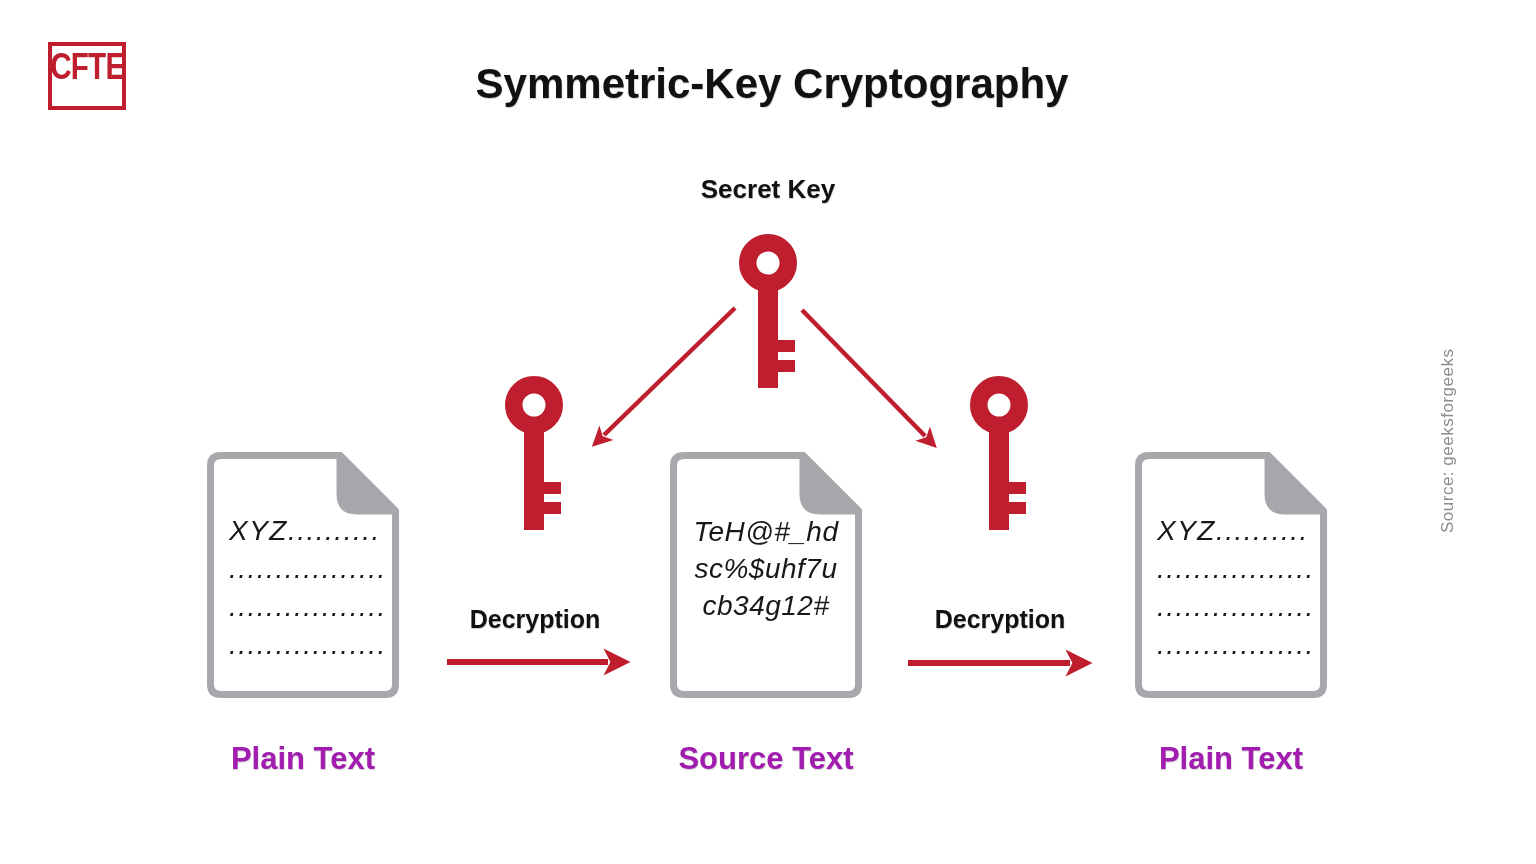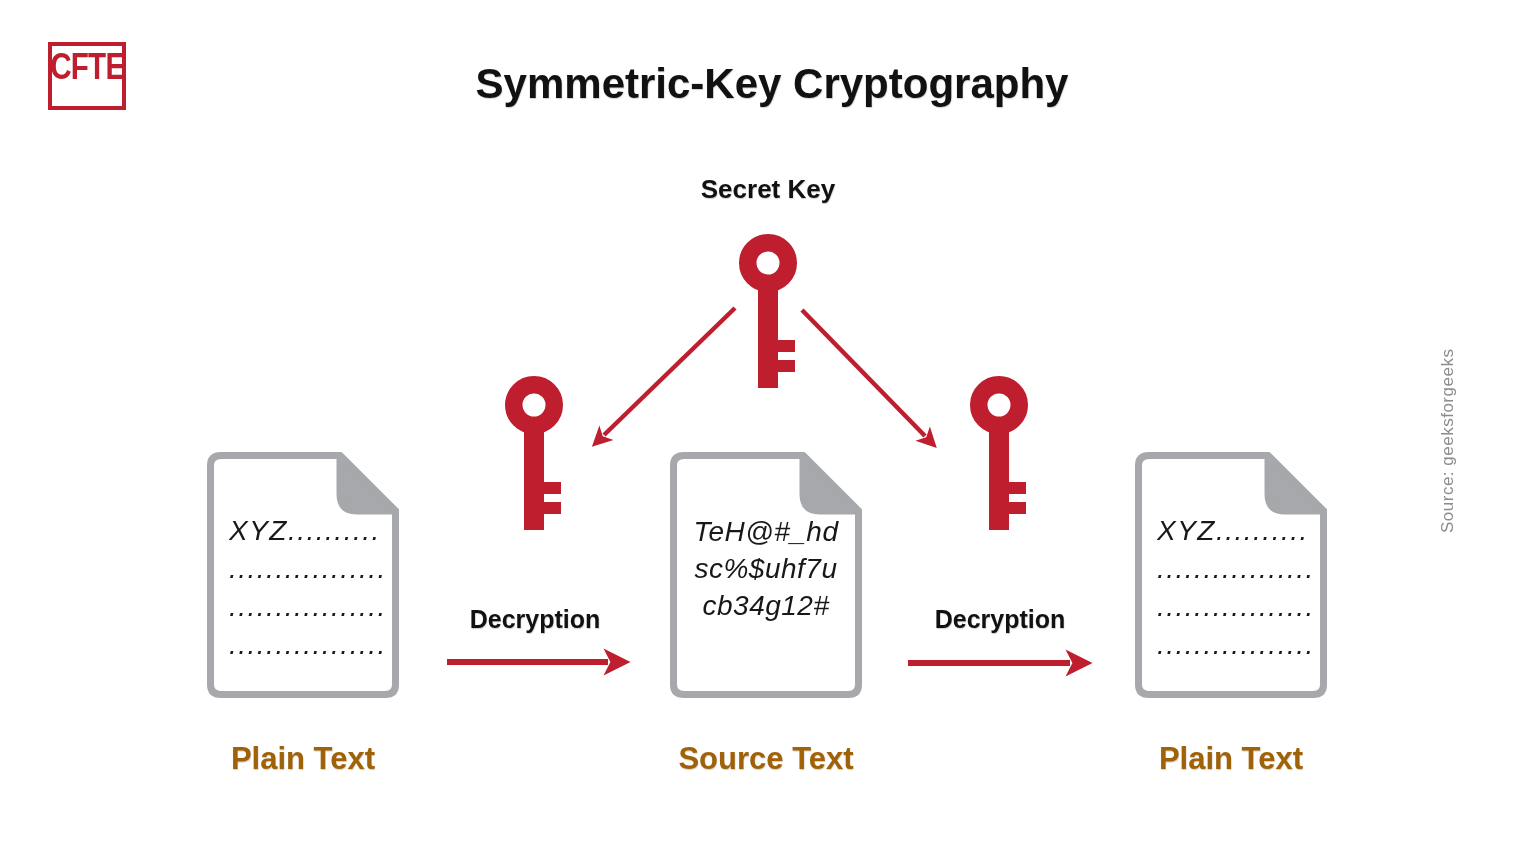--- a/index.html
+++ b/index.html
@@ -28,21 +28,21 @@
     text-shadow:0.5px 1px 1px rgba(110,110,110,0.35);
   }
   .process-label{
     position:absolute;width:200px;text-align:center;font-size:25px;font-weight:bold;color:#111;
     text-shadow:0.5px 1px 1px rgba(110,110,110,0.35);
   }
   .process-label.enc{left:435px;top:605px;}
   .process-label.dec{left:900px;top:605px;}
   .doc-label{
     position:absolute;top:741px;width:192px;text-align:center;
-    font-size:31px;font-weight:bold;color:#a16207;
+    font-size:31px;font-weight:bold;color:#a21caf;
     text-shadow:0.5px 1px 1px rgba(110,110,110,0.35);
   }
   
   .key{position:absolute;width:60px;height:154px;}
   .key.big{left:738px;top:234px;}
   .key.left{left:504px;top:376px;}
   .key.right{left:969px;top:376px;}
   
   .doc{position:absolute;top:452px;width:192px;height:246px;}
   .doc svg{position:absolute;left:0;top:0;}

